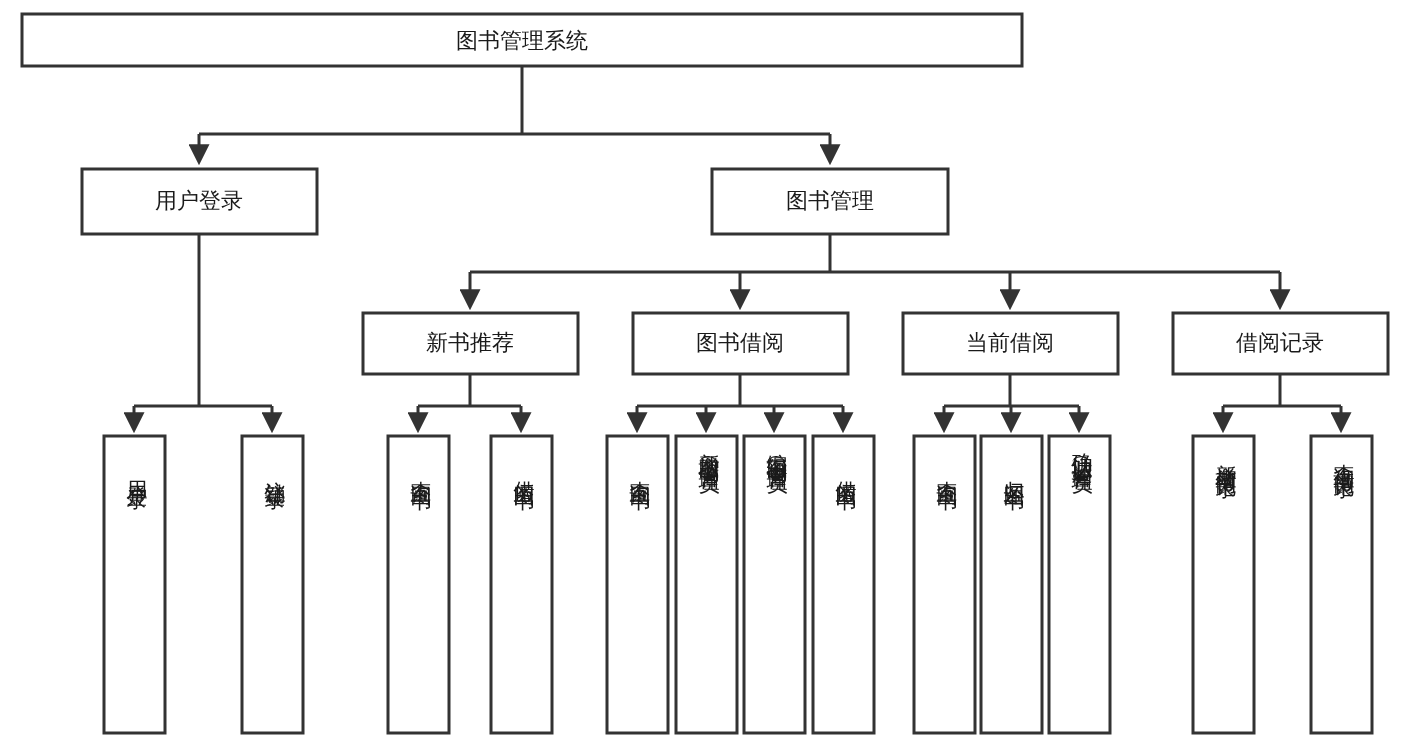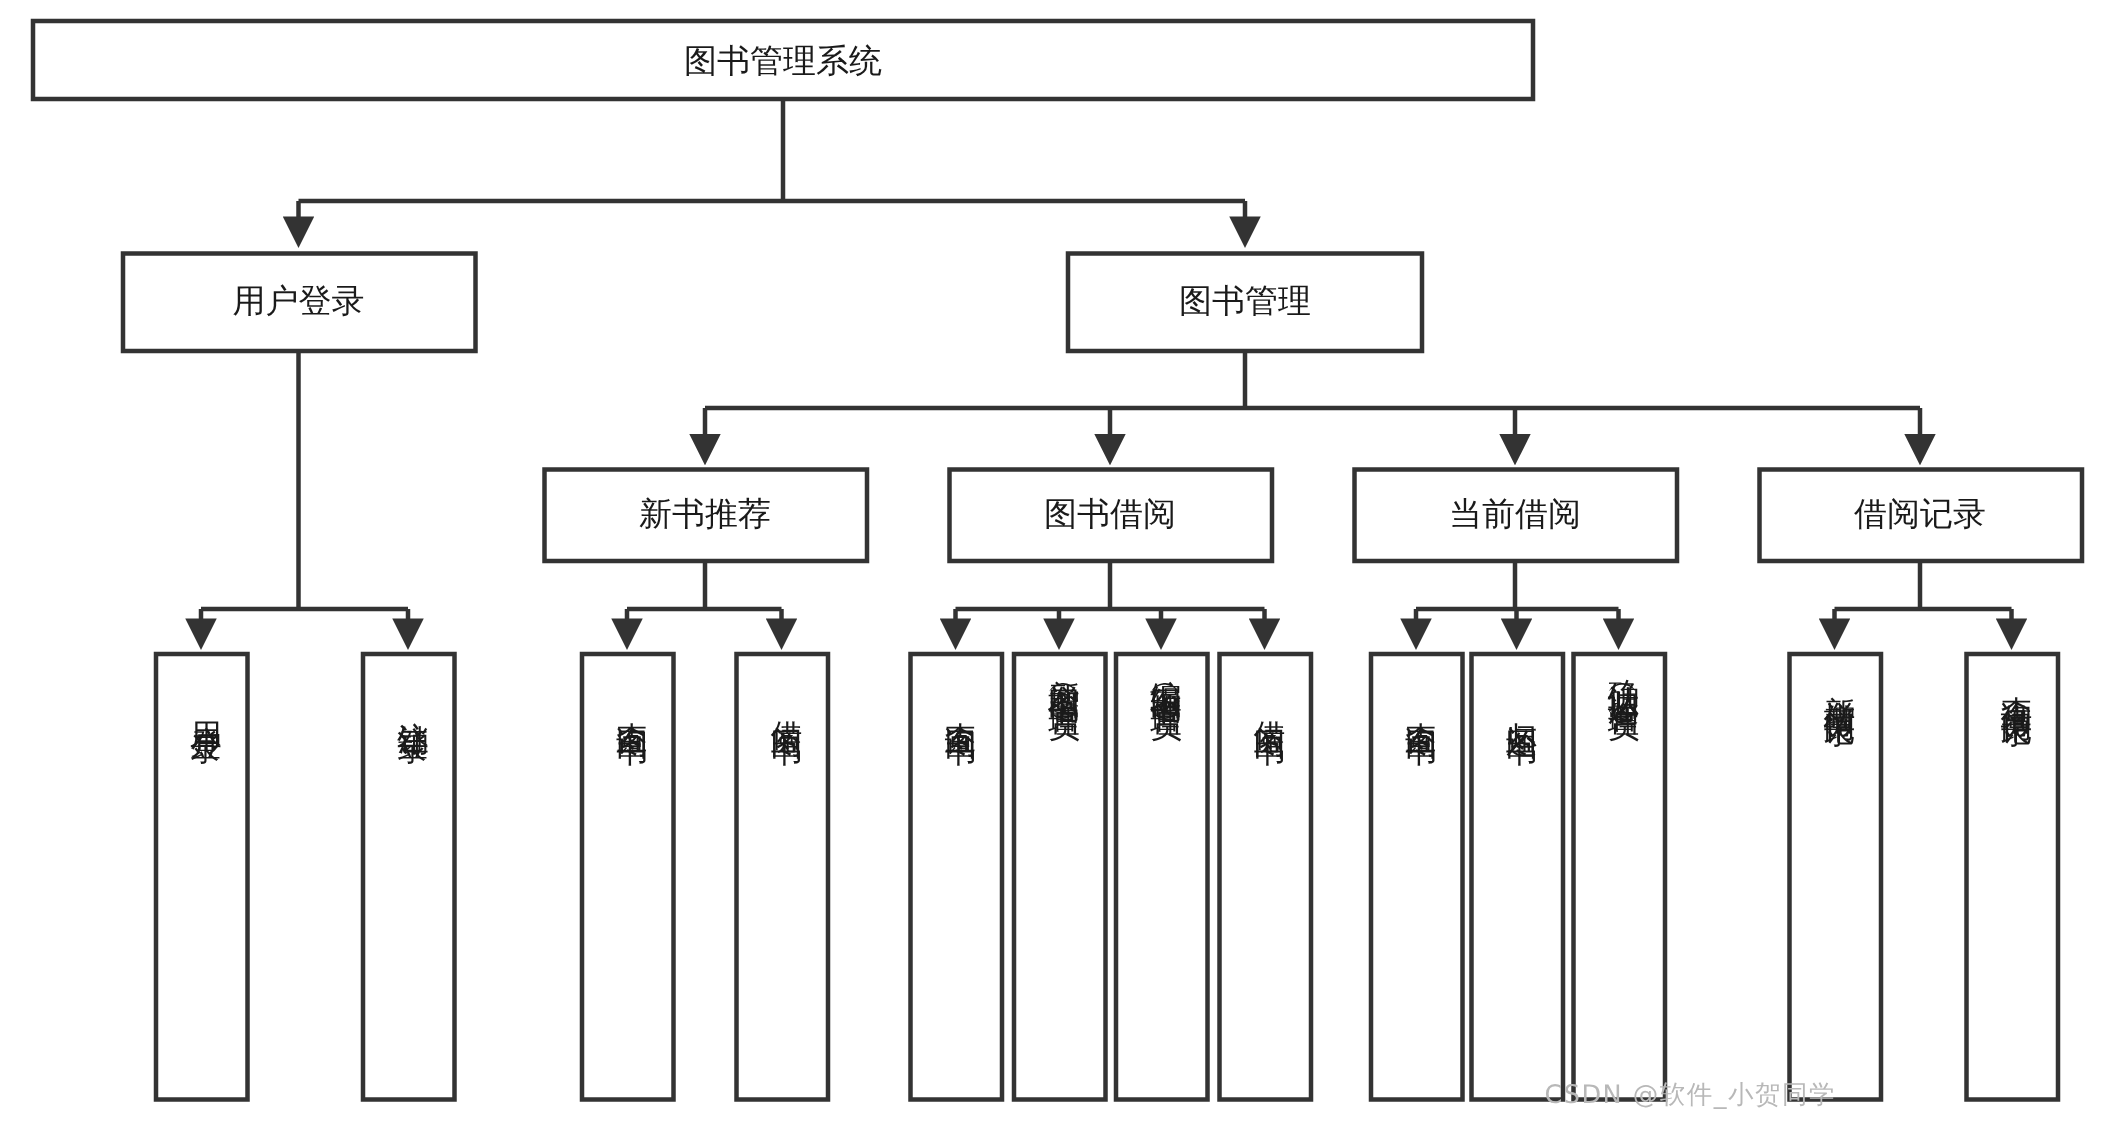--- a/index.html
+++ b/index.html
@@ -195,14 +195,13 @@
       <rect class="node-box" x="1193" y="436" width="61" height="297"></rect>
       <text class="node-label lbl-v" x="1225" y="456">新增借阅记录</text>
     </g>
 
     <g>
       <rect class="node-box" x="1311" y="436" width="61" height="297"></rect>
       <text class="node-label lbl-v" x="1343" y="456">查询借阅记录</text>
     </g>
   </svg>
 
-  <div class="watermark">CSDN @软件_小贺同学</div>
 </div>
 
 </body></html>

